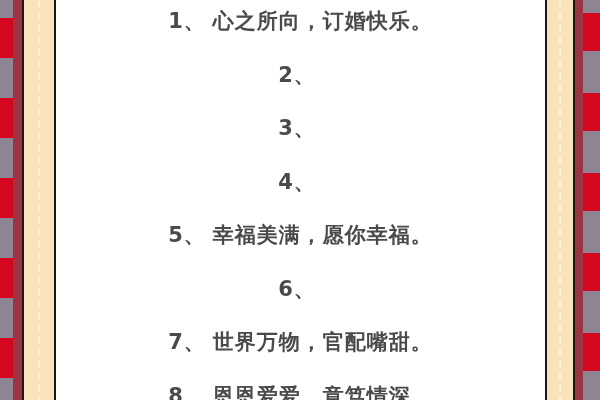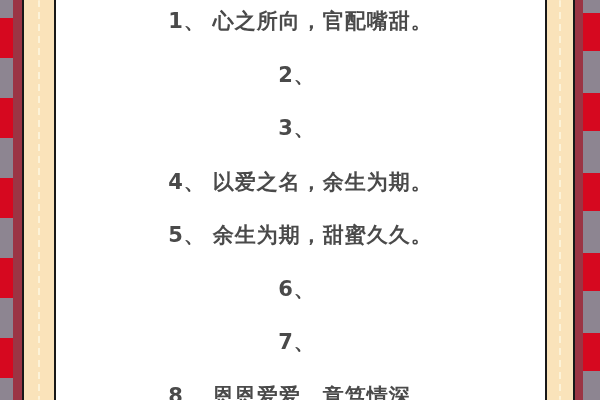--- a/index.html
+++ b/index.html
@@ -92,41 +92,41 @@
 
   <div class="plaid plaid-left"></div>
 
   <div class="cream cream-left">
     <div class="stitch"></div>
   </div>
 
   <div class="content">
     <div class="line">
       <span class="num">1、</span>
-      <span class="txt">心之所向，官配嘴甜。</span>
+      <span class="txt">心之所向，订婚快乐。</span>
     </div>
     <div class="line">
       <span class="num">2、</span>
     </div>
     <div class="line">
       <span class="num">3、</span>
     </div>
     <div class="line">
       <span class="num">4、</span>
-      <span class="txt">以爱之名，余生为期。</span>
     </div>
     <div class="line">
       <span class="num">5、</span>
-      <span class="txt">余生为期，甜蜜久久。</span>
+      <span class="txt">幸福美满，愿你幸福。</span>
     </div>
     <div class="line">
       <span class="num">6、</span>
     </div>
     <div class="line">
       <span class="num">7、</span>
+      <span class="txt">世界万物，官配嘴甜。</span>
     </div>
     <div class="line">
       <span class="num">8、</span>
       <span class="txt">恩恩爱爱，意笃情深。</span>
     </div>
   </div>
 
   <div class="cream cream-right">
     <div class="stitch"></div>
   </div>

